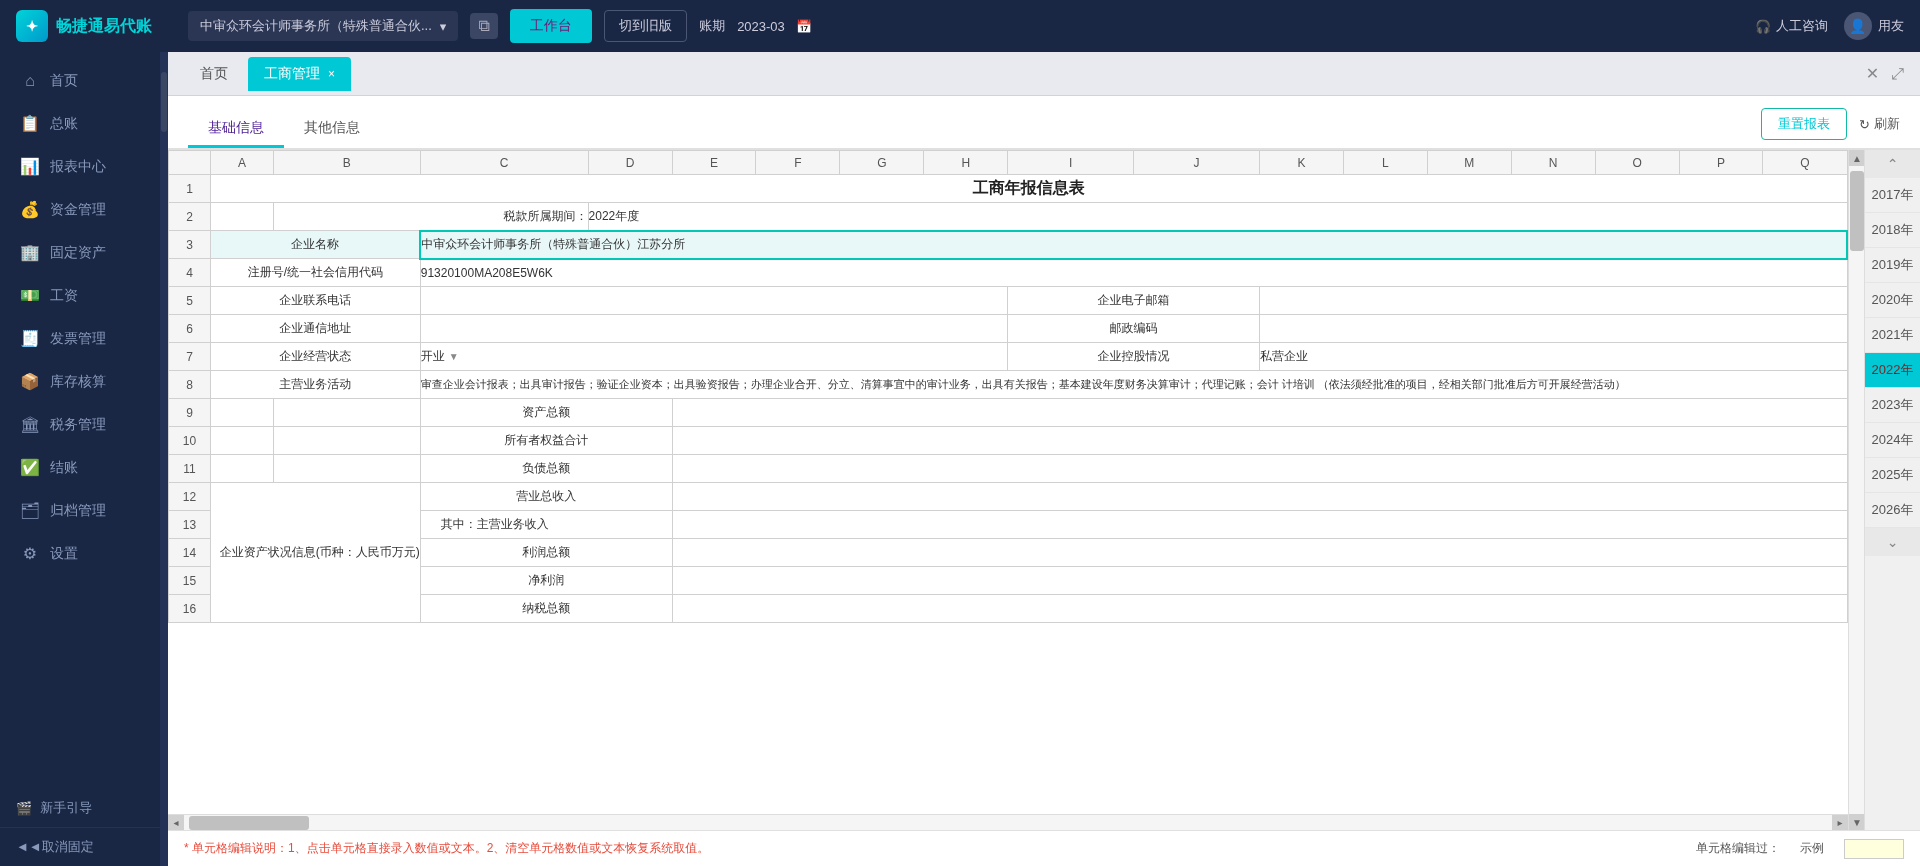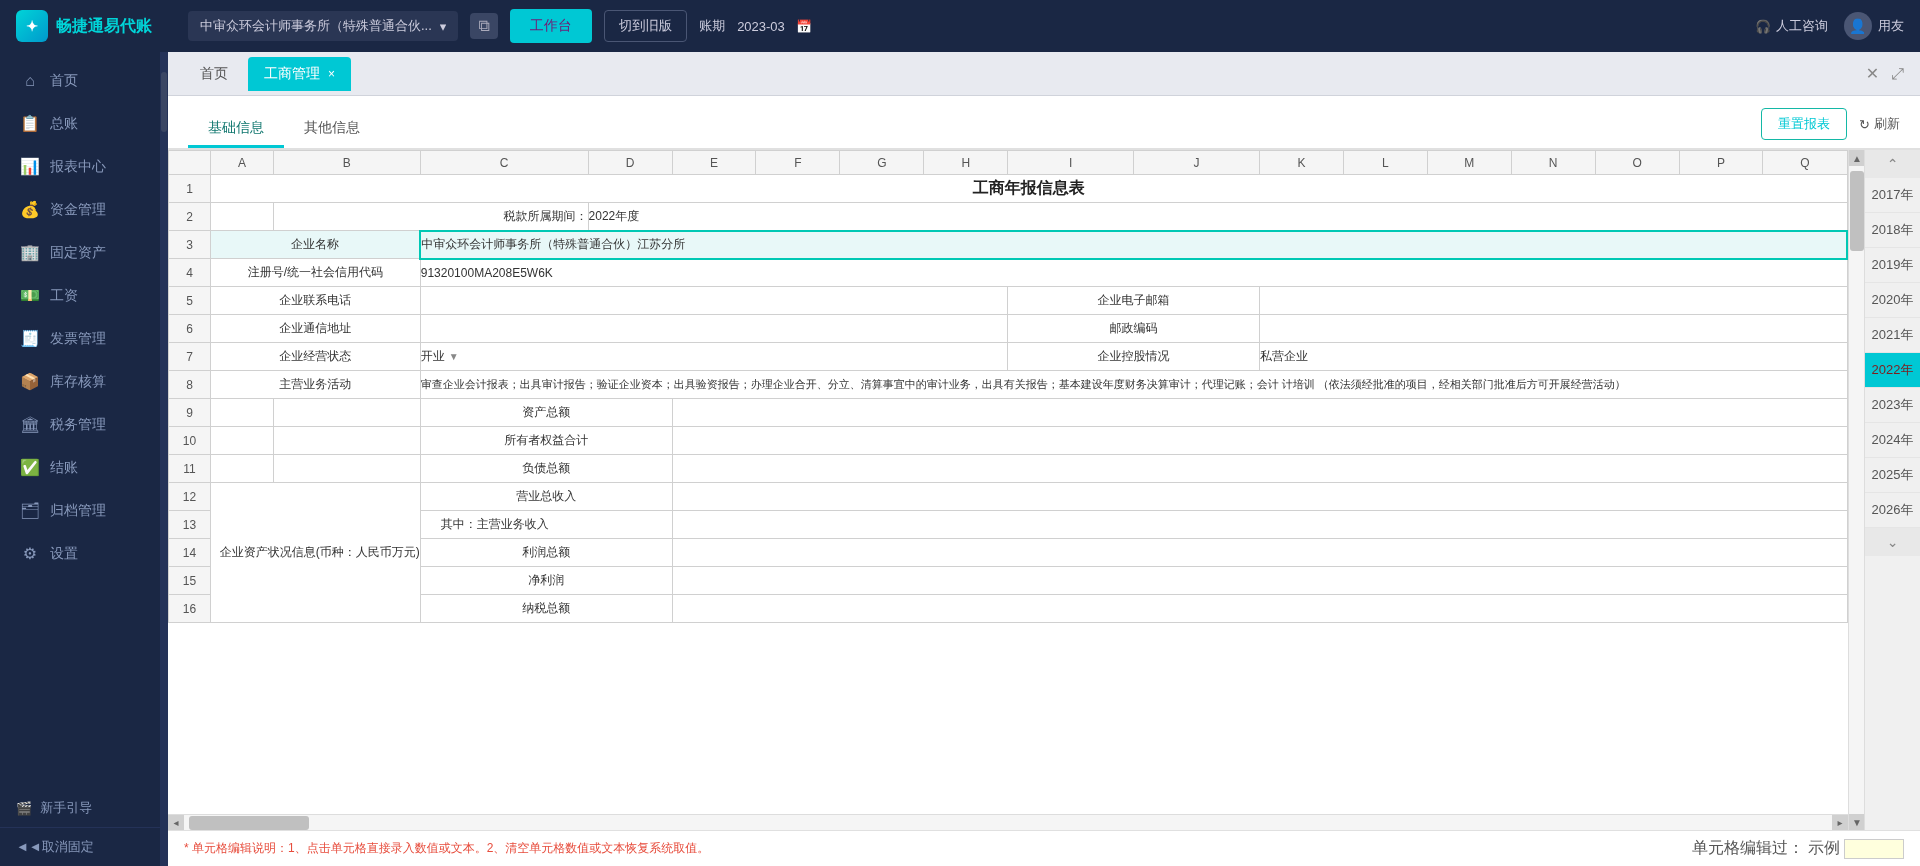--- a/index.html
+++ b/index.html
@@ -43,21 +43,21 @@
     .tab-close { cursor: pointer; font-size: 12px; }
     .tab-bar-right { margin-left: auto; display: flex; align-items: center; gap: 12px; }
     .tab-window-btn { color: #888; cursor: pointer; font-size: 16px; }
 
     
     .inner-content { flex: 1; overflow: hidden; display: flex; flex-direction: column; background: white; margin: 0; }
 
     
     .sub-tabs { display: flex; align-items: center; padding: 12px 20px 0; gap: 0; border-bottom: 2px solid #e0e0e0; }
     .sub-tab { padding: 8px 20px; cursor: pointer; color: #555; font-size: 14px; border-bottom: 3px solid transparent; margin-bottom: -2px; }
-    .sub-tab.active { color: #0f766e; border-bottom: 3px solid #00c8d4; }
+    .sub-tab.active { color: #4c1d95; border-bottom: 3px solid #00c8d4; }
     .sub-tab-right { margin-left: auto; display: flex; align-items: center; gap: 12px; padding-bottom: 8px; }
     .reset-btn { border: 1px solid #14b8a6; color: #00c8d4; background: white; border-radius: 4px; padding: 6px 16px; cursor: pointer; font-size: 13px; }
     .refresh-btn { color: #555; background: white; border: none; cursor: pointer; font-size: 13px; display: flex; align-items: center; gap: 4px; }
 
     
     .spreadsheet-wrapper { flex: 1; display: flex; overflow: hidden; }
     .spreadsheet-main { flex: 1; overflow: hidden; display: flex; flex-direction: column; }
     .spreadsheet-scroll-v { width: 16px; background: #f0f0f0; border-left: 1px solid #ddd; display: flex; flex-direction: column; }
     .scroll-btn { width: 16px; height: 16px; background: #d0d0d0; display: flex; align-items: center; justify-content: center; cursor: pointer; font-size: 10px; color: #666; flex-shrink: 0; }
     .scroll-track { flex: 1; background: #f5f5f5; position: relative; }
@@ -81,21 +81,21 @@
     .row-highlighted { background: #e8f8f8; }
     .cell-green-border { border: 2px solid #00c8b4 !important; }
     .cell-label { color: #333; text-align: center; }
     .dropdown-cell { display: flex; align-items: center; gap: 4px; }
     .dropdown-arrow { color: #888; font-size: 10px; }
 
     
     .bottom-bar { height: 36px; background: #fff; border-top: 1px solid #e0e0e0; display: flex; align-items: center; padding: 0 16px; gap: 8px; }
     .bottom-note { color: #e74c3c; font-size: 12px; }
     .bottom-note span { color: #e74c3c; }
-    .bottom-right { margin-left: auto; display: flex; align-items: center; gap: 4px; color: #555; font-size: 16px; }
+    .bottom-right { margin-left: auto; display: flex; align-items: center; gap: 20px; color: #555; font-size: 12px; }
     .sample-cell { width: 60px; height: 20px; background: #ffd; border: 1px solid #ccc; display: inline-block; }
 
     
     .h-scroll-bar { height: 16px; background: #f0f0f0; border-top: 1px solid #ddd; display: flex; align-items: center; }
     .h-scroll-btn { width: 16px; height: 16px; background: #d0d0d0; display: flex; align-items: center; justify-content: center; cursor: pointer; font-size: 10px; color: #666; flex-shrink: 0; }
     .h-scroll-track { flex: 1; background: #f5f5f5; height: 100%; position: relative; }
     .h-scroll-thumb { position: absolute; left: 5px; top: 1px; width: 120px; height: 14px; background: #c0c0c0; border-radius: 3px; }
   </style>
 </head>
 <body>

